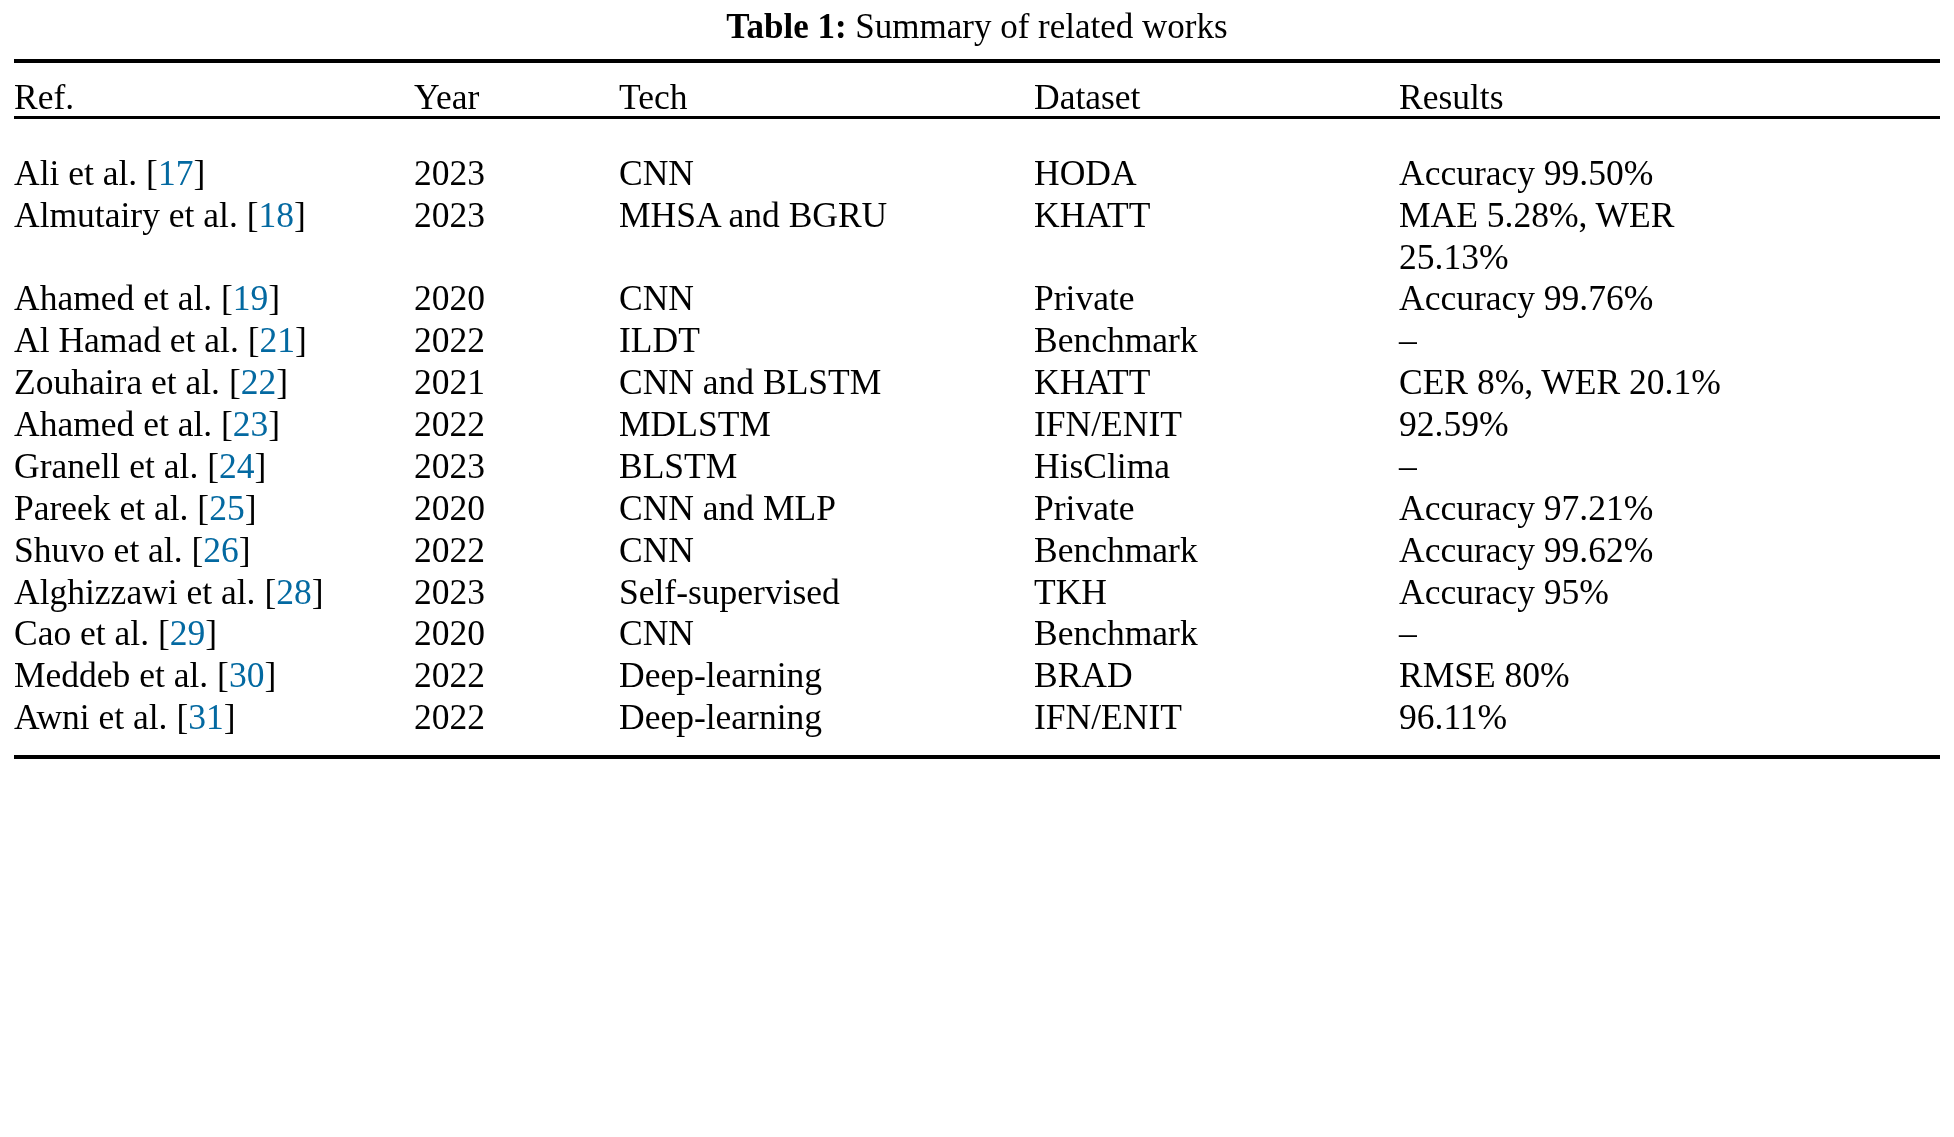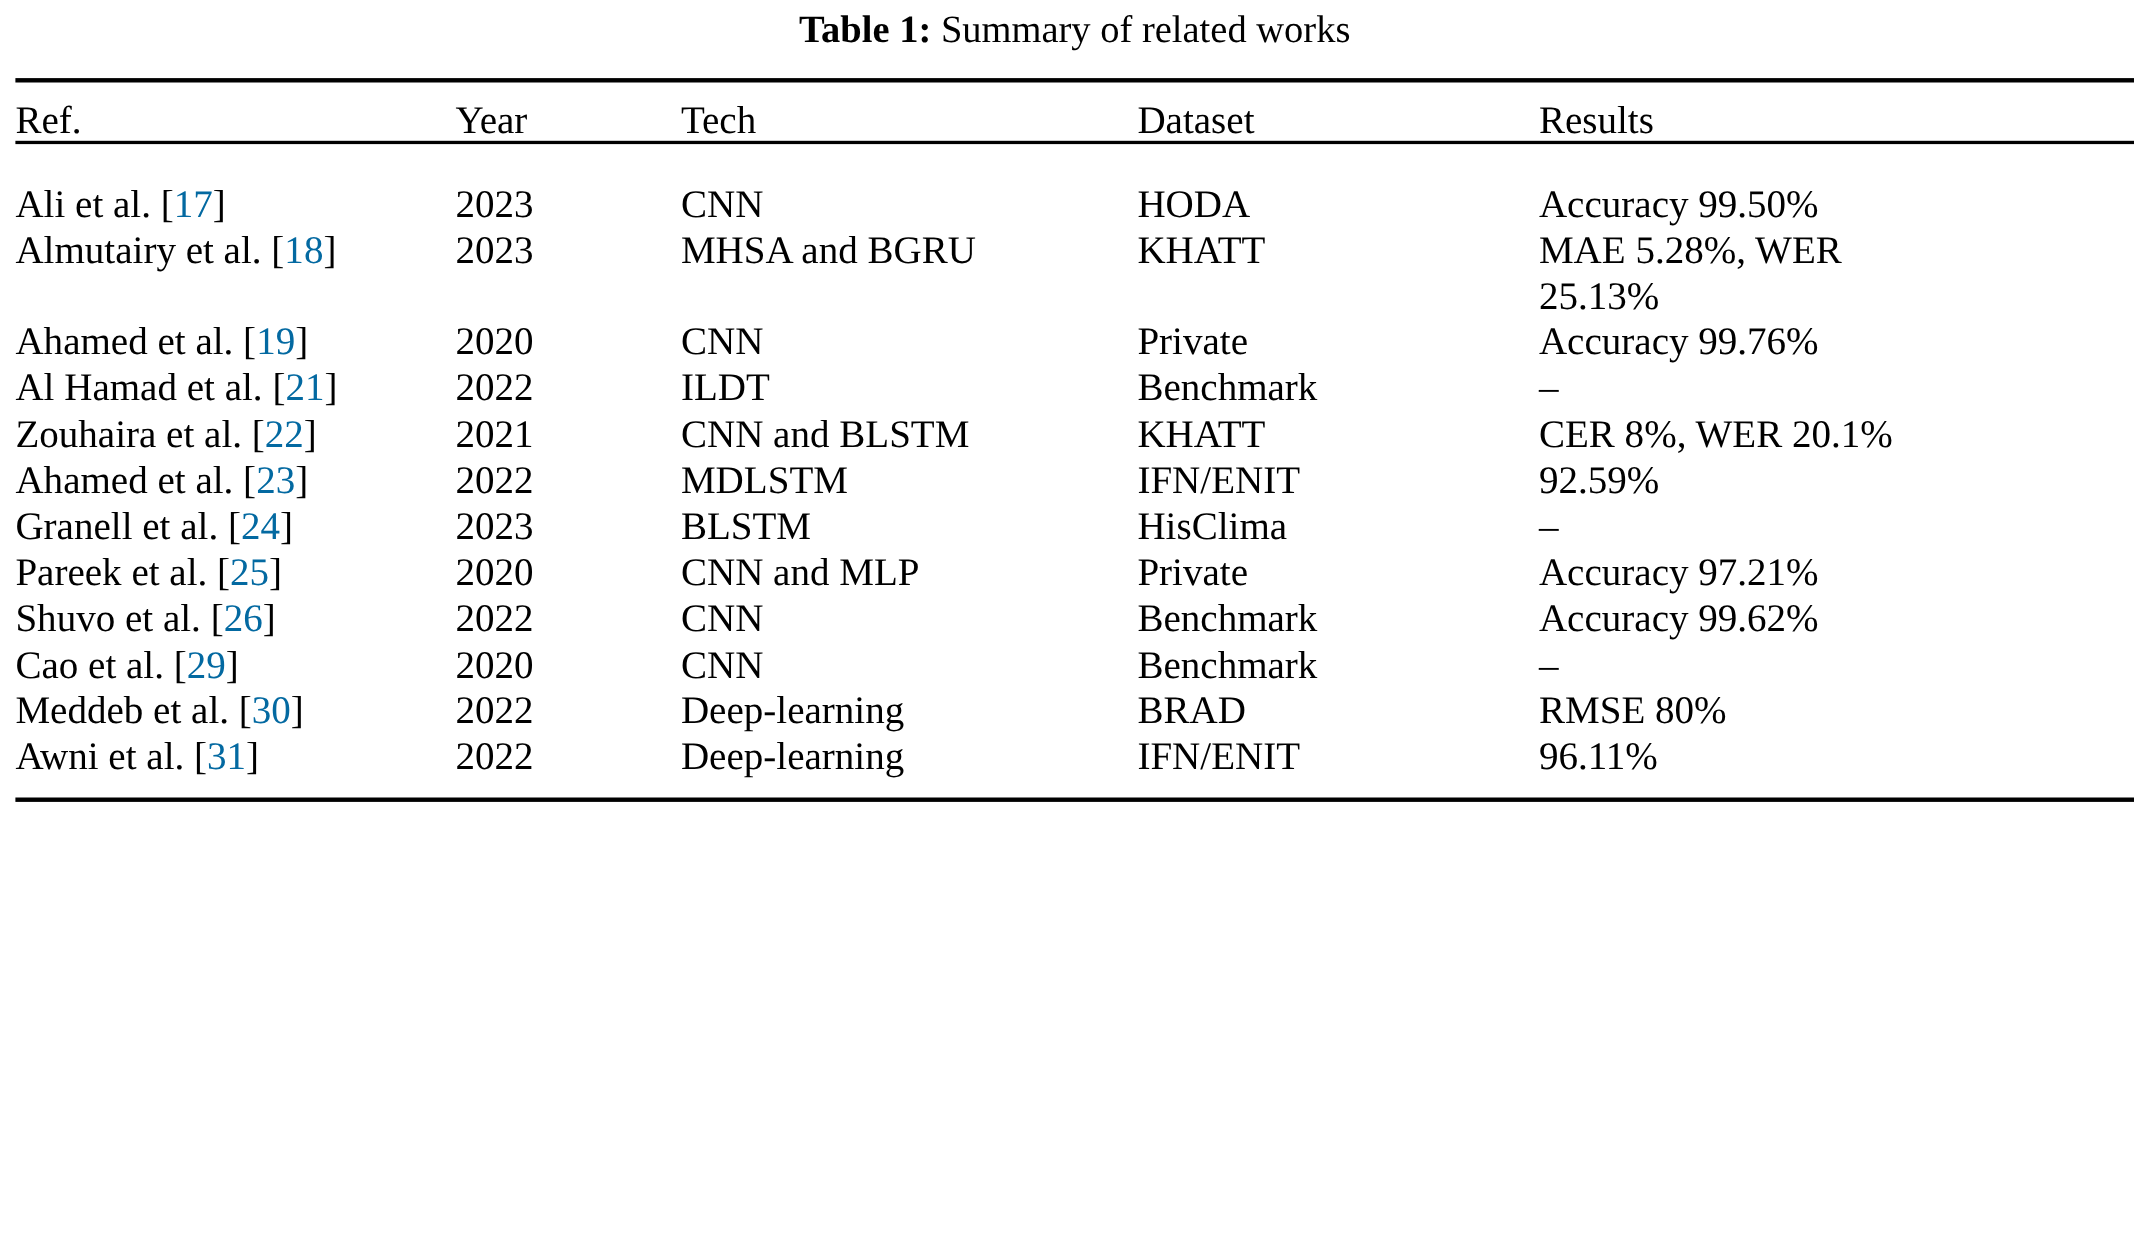--- a/index.html
+++ b/index.html
@@ -22,21 +22,21 @@
     box-sizing: border-box;
     padding: 0 14px;
   }
 
   
   .caption {
     text-align: center;
     font-size: 35px;
     line-height: 1.1;
     padding-top: 8px;
-    padding-bottom: 24px;
+    padding-bottom: 12px;
     white-space: nowrap;
   }
   .caption .cap-label {
     font-weight: bold;
   }
   .caption .cap-text {
     font-weight: normal;
   }
 
   
@@ -202,20 +202,27 @@
           <td><span>Accuracy 97.21%</span></td>
         </tr>
         <tr>
           <td><span>Shuvo et al.</span> <span class="brk">[</span><span class="cite">26</span><span class="brk">]</span></td>
           <td>2022</td>
           <td>CNN</td>
           <td>Benchmark</td>
           <td><span>Accuracy 99.62%</span></td>
         </tr>
         <tr>
+          <td><span>Alghizzawi et al.</span> <span class="brk">[</span><span class="cite">28</span><span class="brk">]</span></td>
+          <td>2023</td>
+          <td>Self-supervised</td>
+          <td>TKH</td>
+          <td><span>Accuracy 95%</span></td>
+        </tr>
+        <tr>
           <td><span>Cao et al.</span> <span class="brk">[</span><span class="cite">29</span><span class="brk">]</span></td>
           <td>2020</td>
           <td>CNN</td>
           <td>Benchmark</td>
           <td><span>–</span></td>
         </tr>
         <tr>
           <td><span>Meddeb et al.</span> <span class="brk">[</span><span class="cite">30</span><span class="brk">]</span></td>
           <td>2022</td>
           <td>Deep-learning</td>

